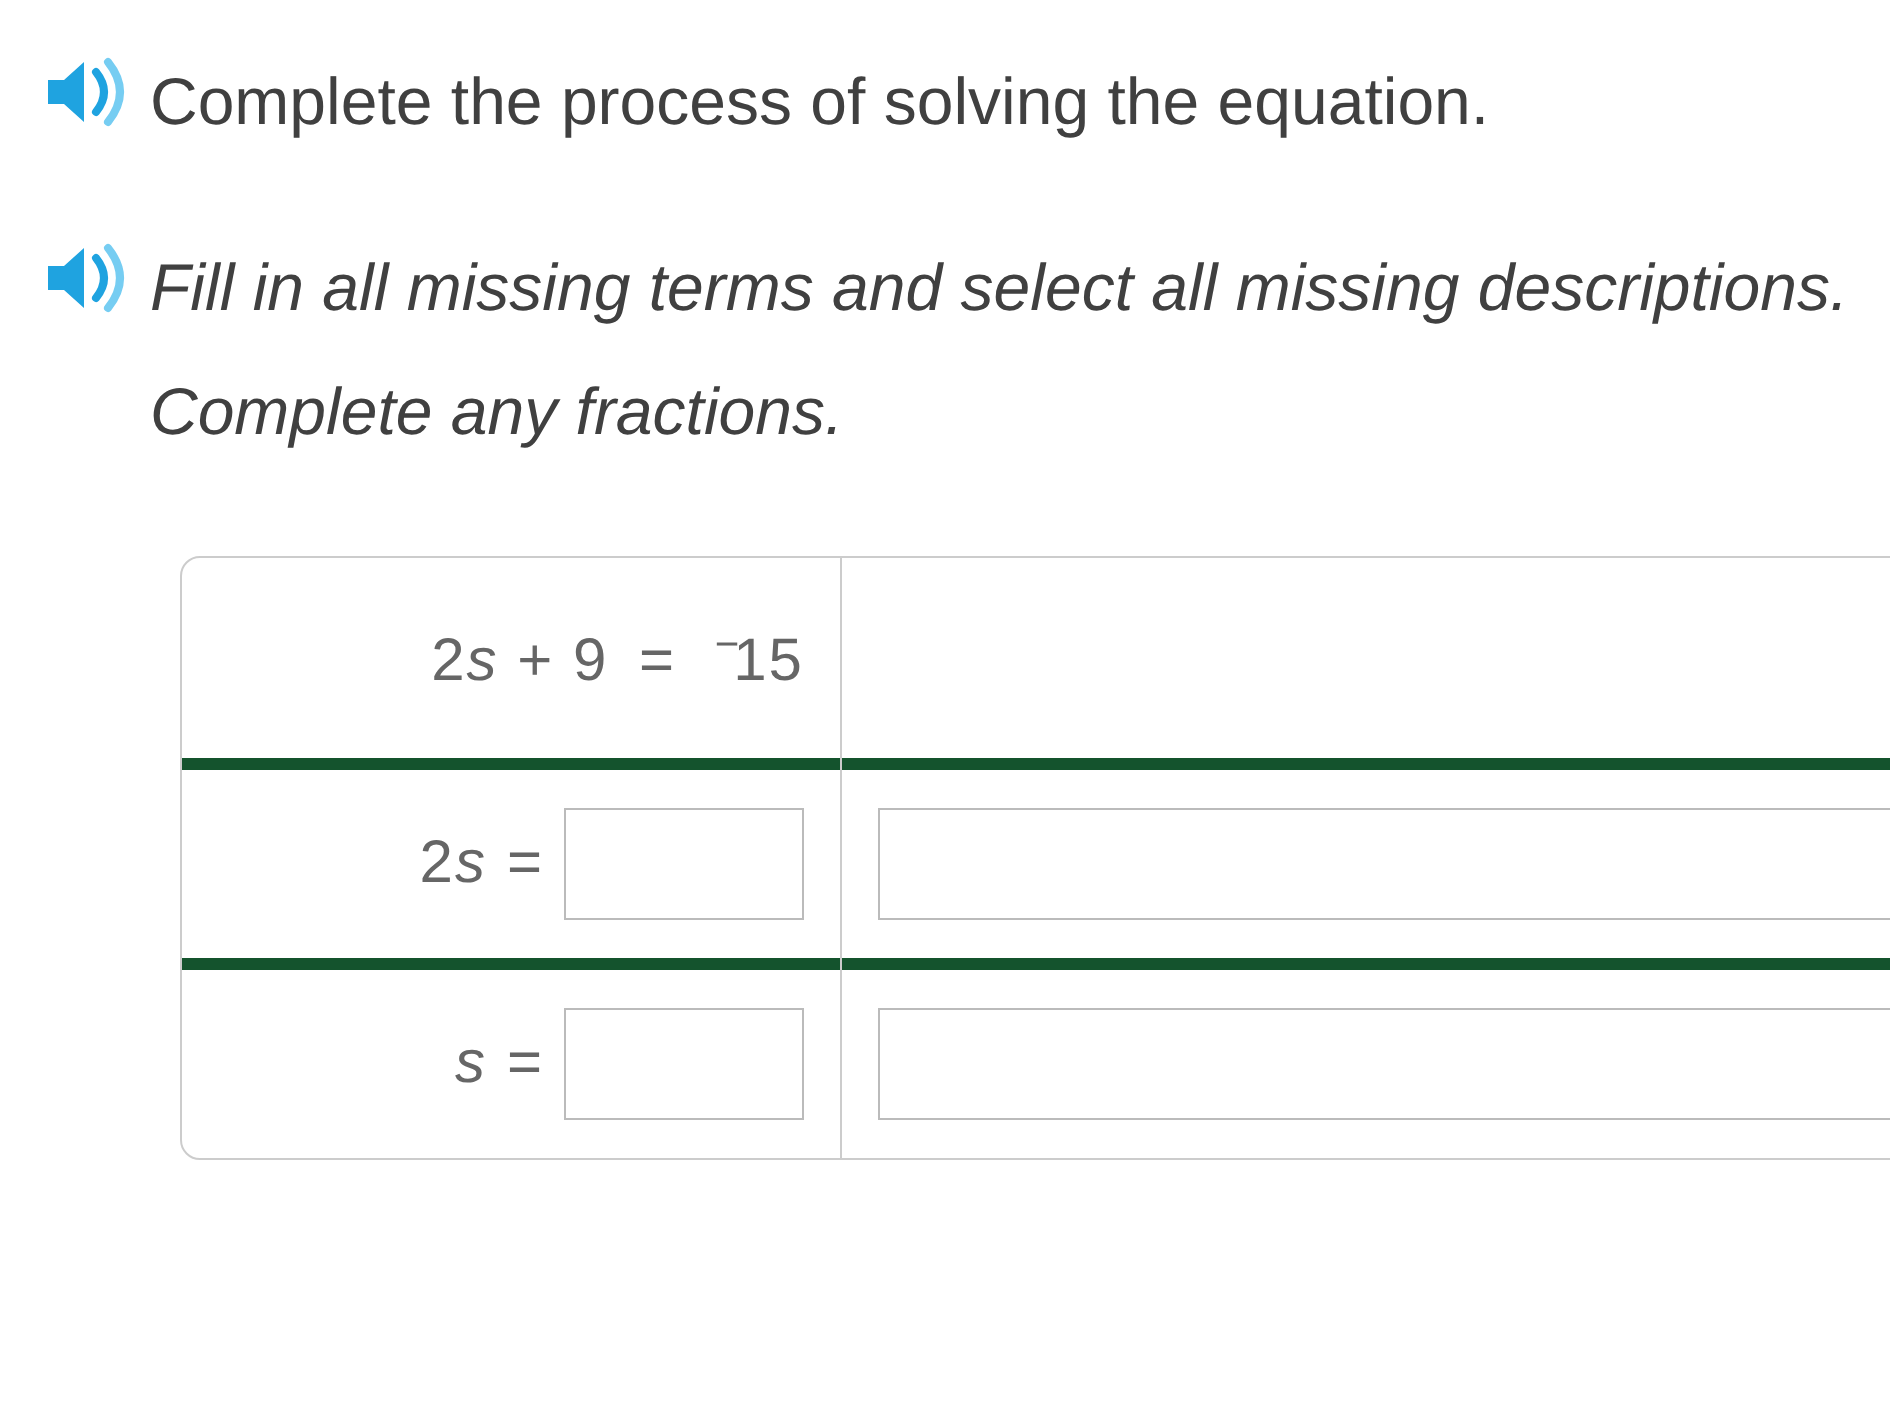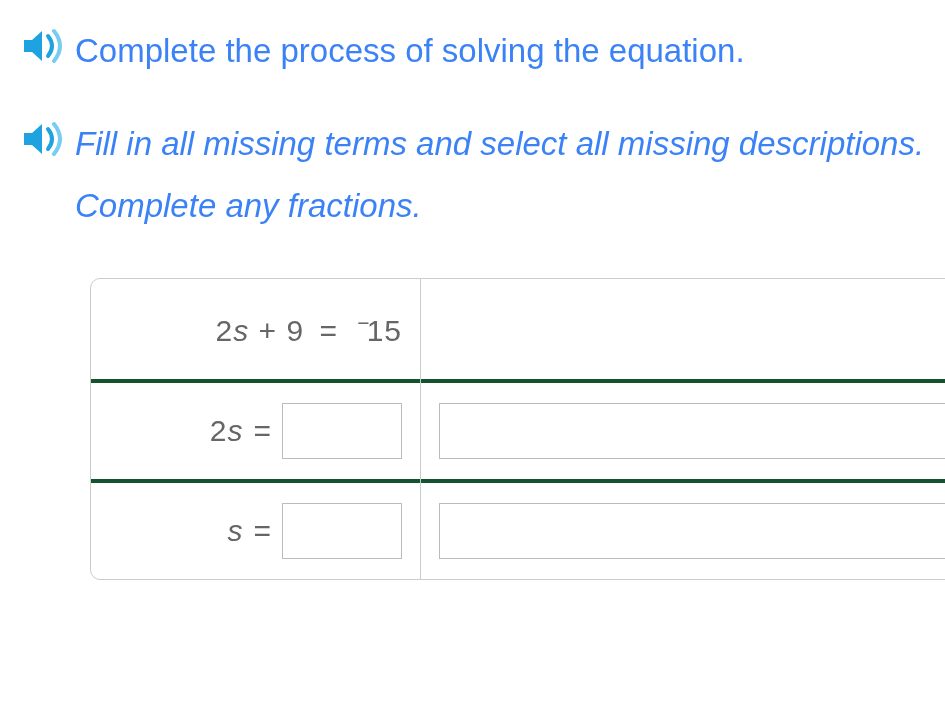--- a/index.html
+++ b/index.html
@@ -23,21 +23,21 @@
   }
   .speaker-icon {
     width: 48px;
     height: 40px;
     cursor: pointer;
     display: block;
   }
   .instr-text {
     font-size: 33px;
     line-height: 1.9;
-    color: #3b82f6;
+    color: #404040;
     flex: 1;
   }
   .italic { font-style: italic; }
   .work-table {
     margin-top: 40px;
     margin-left: 70px;
     display: flex;
     border: 1px solid #ccc;
     border-radius: 10px;
     overflow: hidden;
@@ -57,21 +57,21 @@
     padding: 0 18px 0 0;
     font-size: 30px;
     color: #777;
     position: relative;
   }
   .left-col .row {
     justify-content: flex-end;
     gap: 10px;
   }
   .row + .row {
-    border-top: 4px solid #14532d;
+    border-top: 6px solid #14532d;
   }
   .right-col .row { padding: 0 0 0 18px; }
   .math-text {
     font-family: Verdana, Geneva, sans-serif;
     color: #666;
     letter-spacing: 1px;
   }
   .math-text .var { font-style: italic; }
   .neg-sup {
     font-size: 0.7em;

